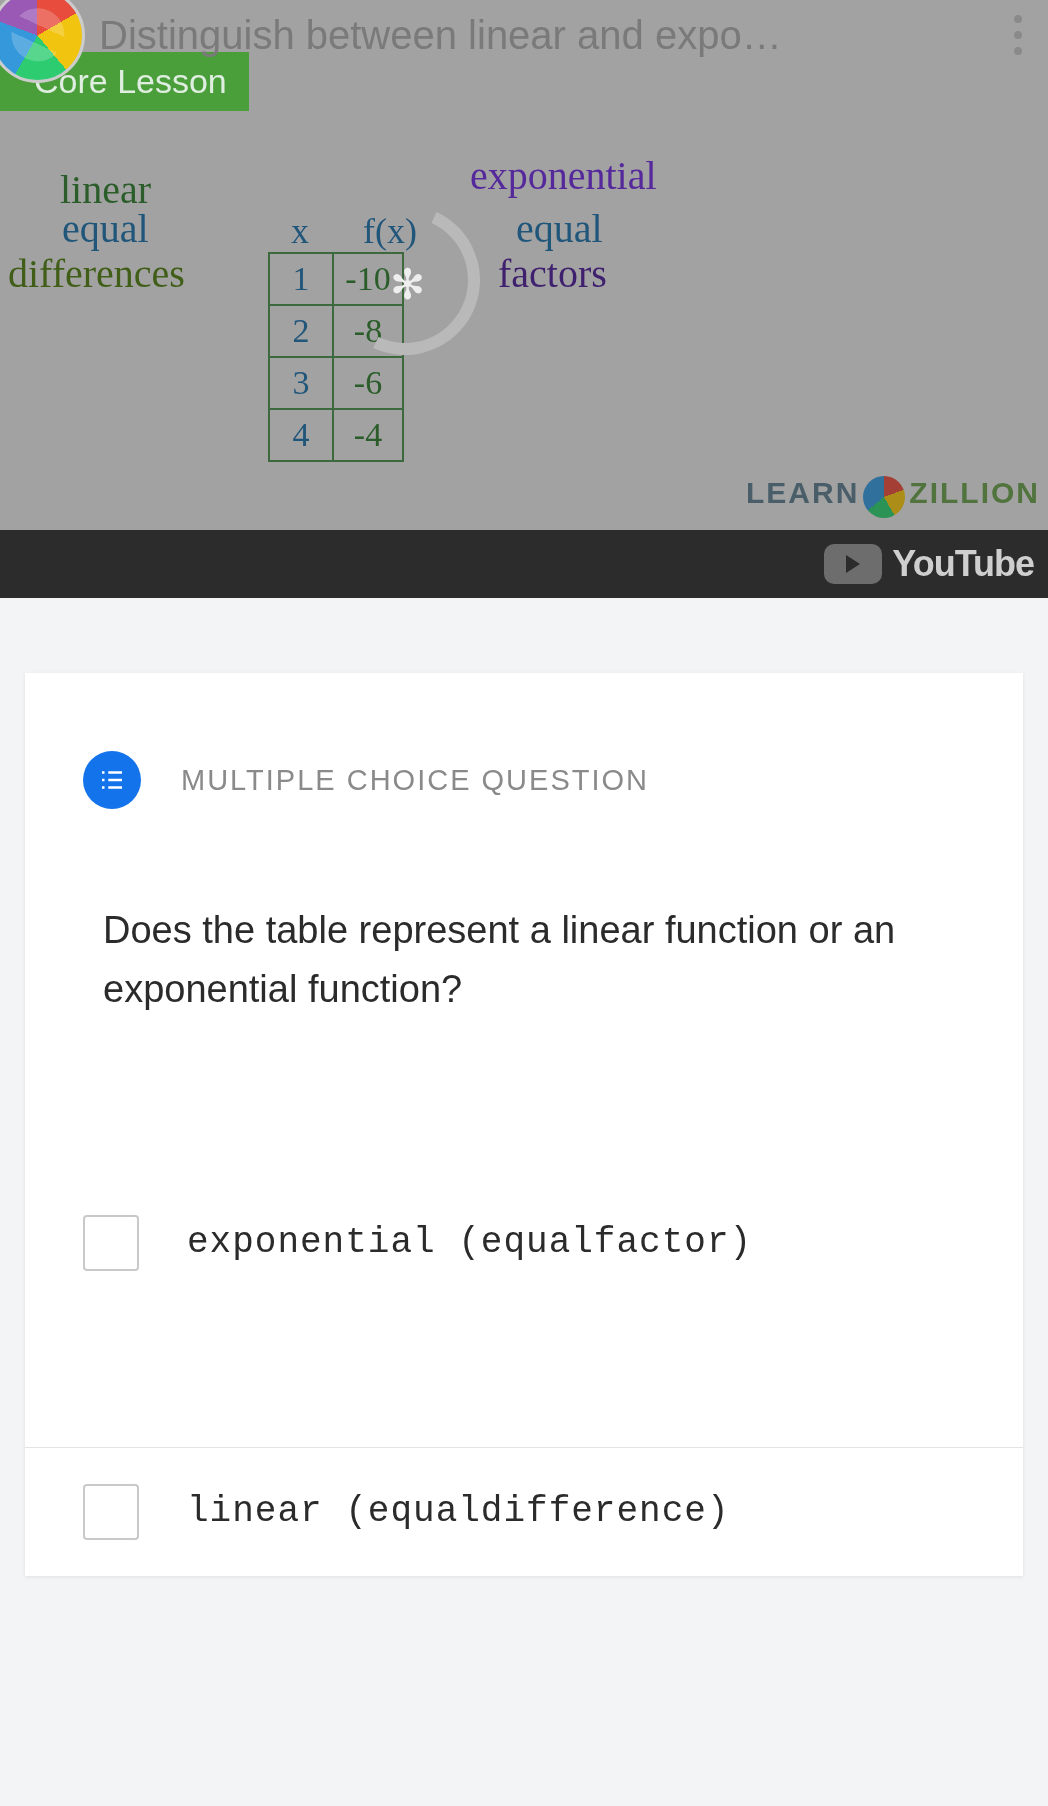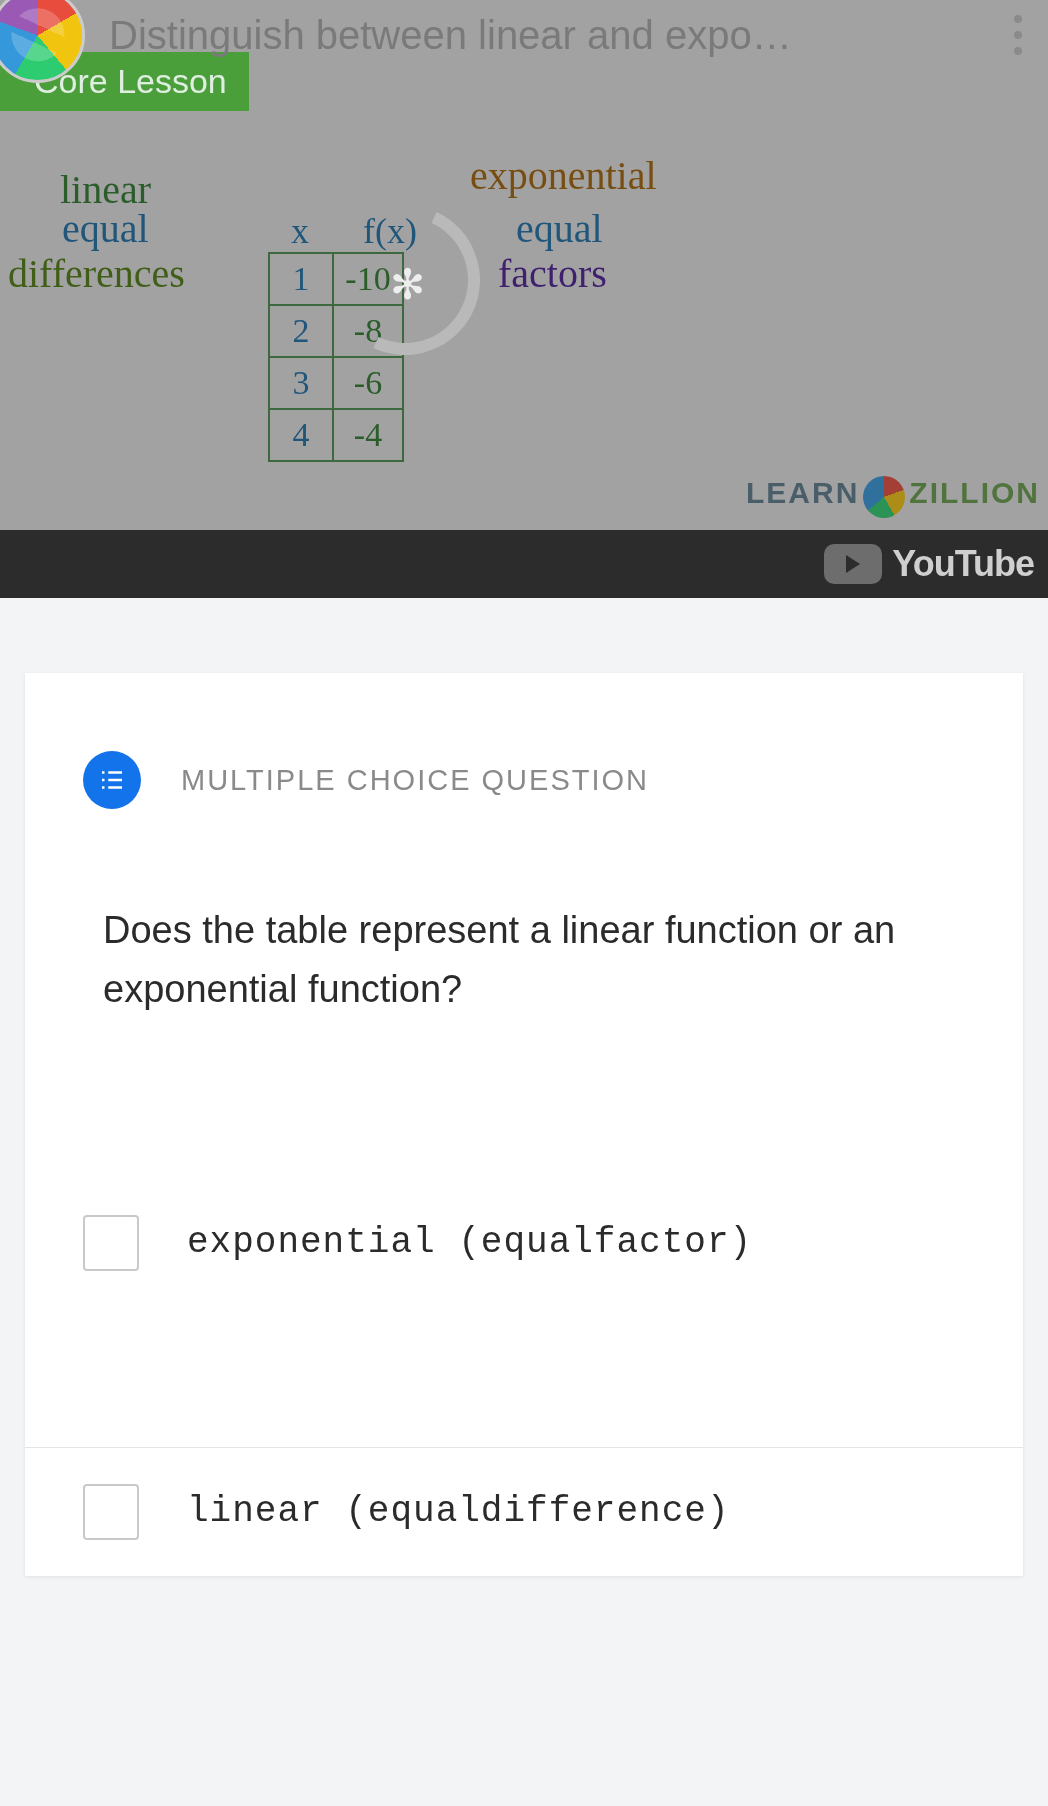--- a/index.html
+++ b/index.html
@@ -6,33 +6,33 @@
   html, body { width: 1048px; height: 1806px; font-family: Arial, Helvetica, sans-serif; background: #f3f4f6; overflow: hidden; }
 
   
   .video-area { position: relative; width: 100%; height: 530px; background: #e4e4e4; }
   .video-overlay { position: absolute; inset: 0; background: rgba(40,40,40,0.35); pointer-events: none; }
 
   .header-row { position: absolute; top: 0; left: 0; right: 0; height: 70px; display: flex; align-items: center; z-index: 5; }
   .channel-avatar { width: 95px; height: 95px; border-radius: 50%; background: conic-gradient(#e74c3c 0 60deg, #f1c40f 60deg 140deg, #2ecc71 140deg 210deg, #3498db 210deg 290deg, #9b59b6 290deg 360deg); margin-left: -10px; margin-top: 0; border: 3px solid #ccc; position: relative; }
   .channel-avatar::after { content:""; position:absolute; left:50%; top:50%; width:60%; height:60%; transform:translate(-50%,-50%) rotate(25deg); background: linear-gradient(#fff3 0 33%, transparent 33% 66%, #fff3 66% 100%); border-radius:50%; }
 
-  .video-title { flex: 1; margin-left: 24px; font-size: 40px; color: #7a7a7a; white-space: nowrap; overflow: hidden; text-overflow: ellipsis; }
+  .video-title { flex: 1; margin-left: 14px; font-size: 40px; color: #7a7a7a; white-space: nowrap; overflow: hidden; text-overflow: ellipsis; }
   .kebab { width: 60px; display: flex; flex-direction: column; align-items: center; gap: 8px; }
   .kebab span { width: 8px; height: 8px; background: #8a8a8a; border-radius: 50%; display:block; }
 
   .lesson-badge { position: absolute; left: 0; top: 52px; background: #4a9f3a; color: #dfeee0; padding: 10px 22px 10px 34px; font-size: 34px; z-index: 4; }
 
   
   .board { position: absolute; inset: 0; padding-top: 130px; }
   .hand { font-family: "Comic Sans MS", "Segoe Script", cursive; }
   .txt-linear-title { position:absolute; left:60px; top:166px; color:#2c7a2c; font-size:40px; }
   .txt-linear-sub1  { position:absolute; left:62px; top:205px; color:#1e6fa8; font-size:40px; }
   .txt-linear-sub2  { position:absolute; left:8px;  top:250px; color:#4d7c0f; font-size:40px; }
-  .txt-expo-title   { position:absolute; left:470px; top:152px; color:#a16207; font-size:40px; }
+  .txt-expo-title   { position:absolute; left:470px; top:152px; color:#6d28d9; font-size:40px; }
   .txt-expo-sub1    { position:absolute; left:516px; top:205px; color:#1e6fa8; font-size:40px; }
   .txt-expo-sub2    { position:absolute; left:498px; top:250px; color:#4c1d95; font-size:40px; }
 
   .xfx-head { position:absolute; left:275px; top:210px; display:flex; gap:30px; color:#1e6fa8; font-size:36px; }
   .xfx-head span:first-child { width:50px; text-align:center; }
   .xfx-head span:last-child { width:70px; text-align:center; }
 
   .ftable { position:absolute; left:268px; top:252px; border-collapse: collapse; }
   .ftable td { border: 2px solid #4a8a4a; width: 64px; height: 52px; text-align: center; font-size: 34px; color:#1e6fa8; }
   .ftable td:last-child { color:#2c7a2c; width:70px; }

